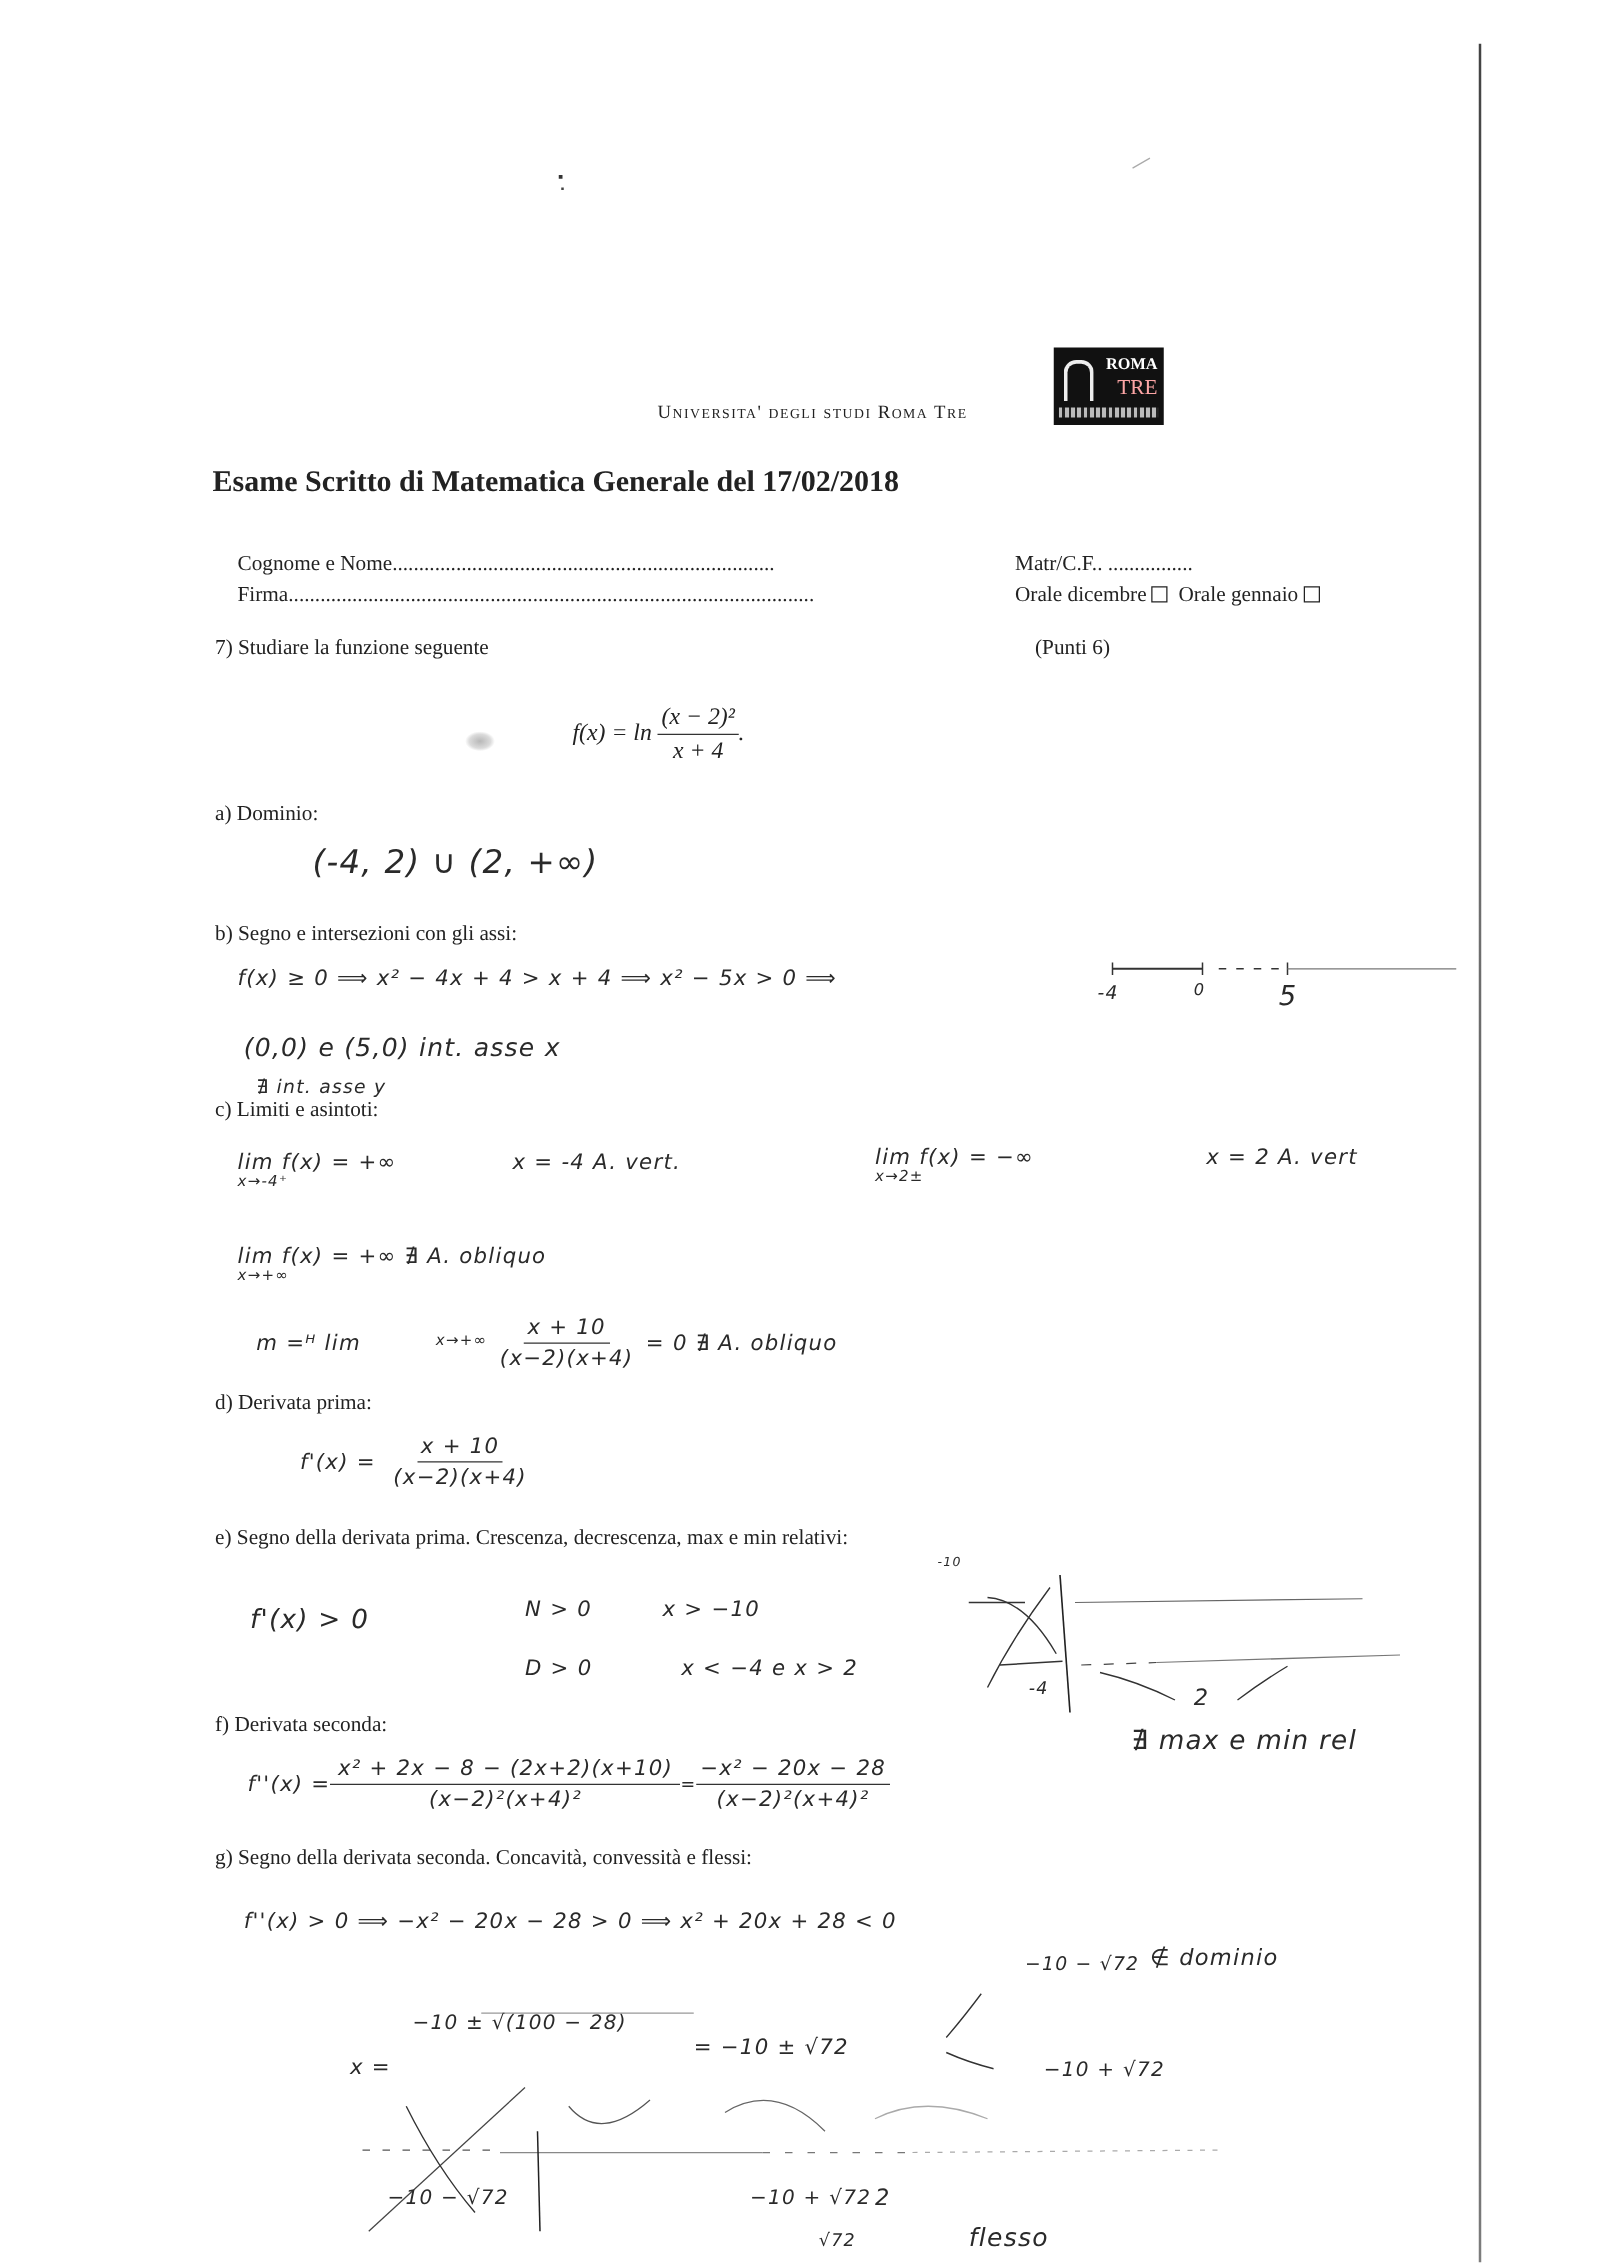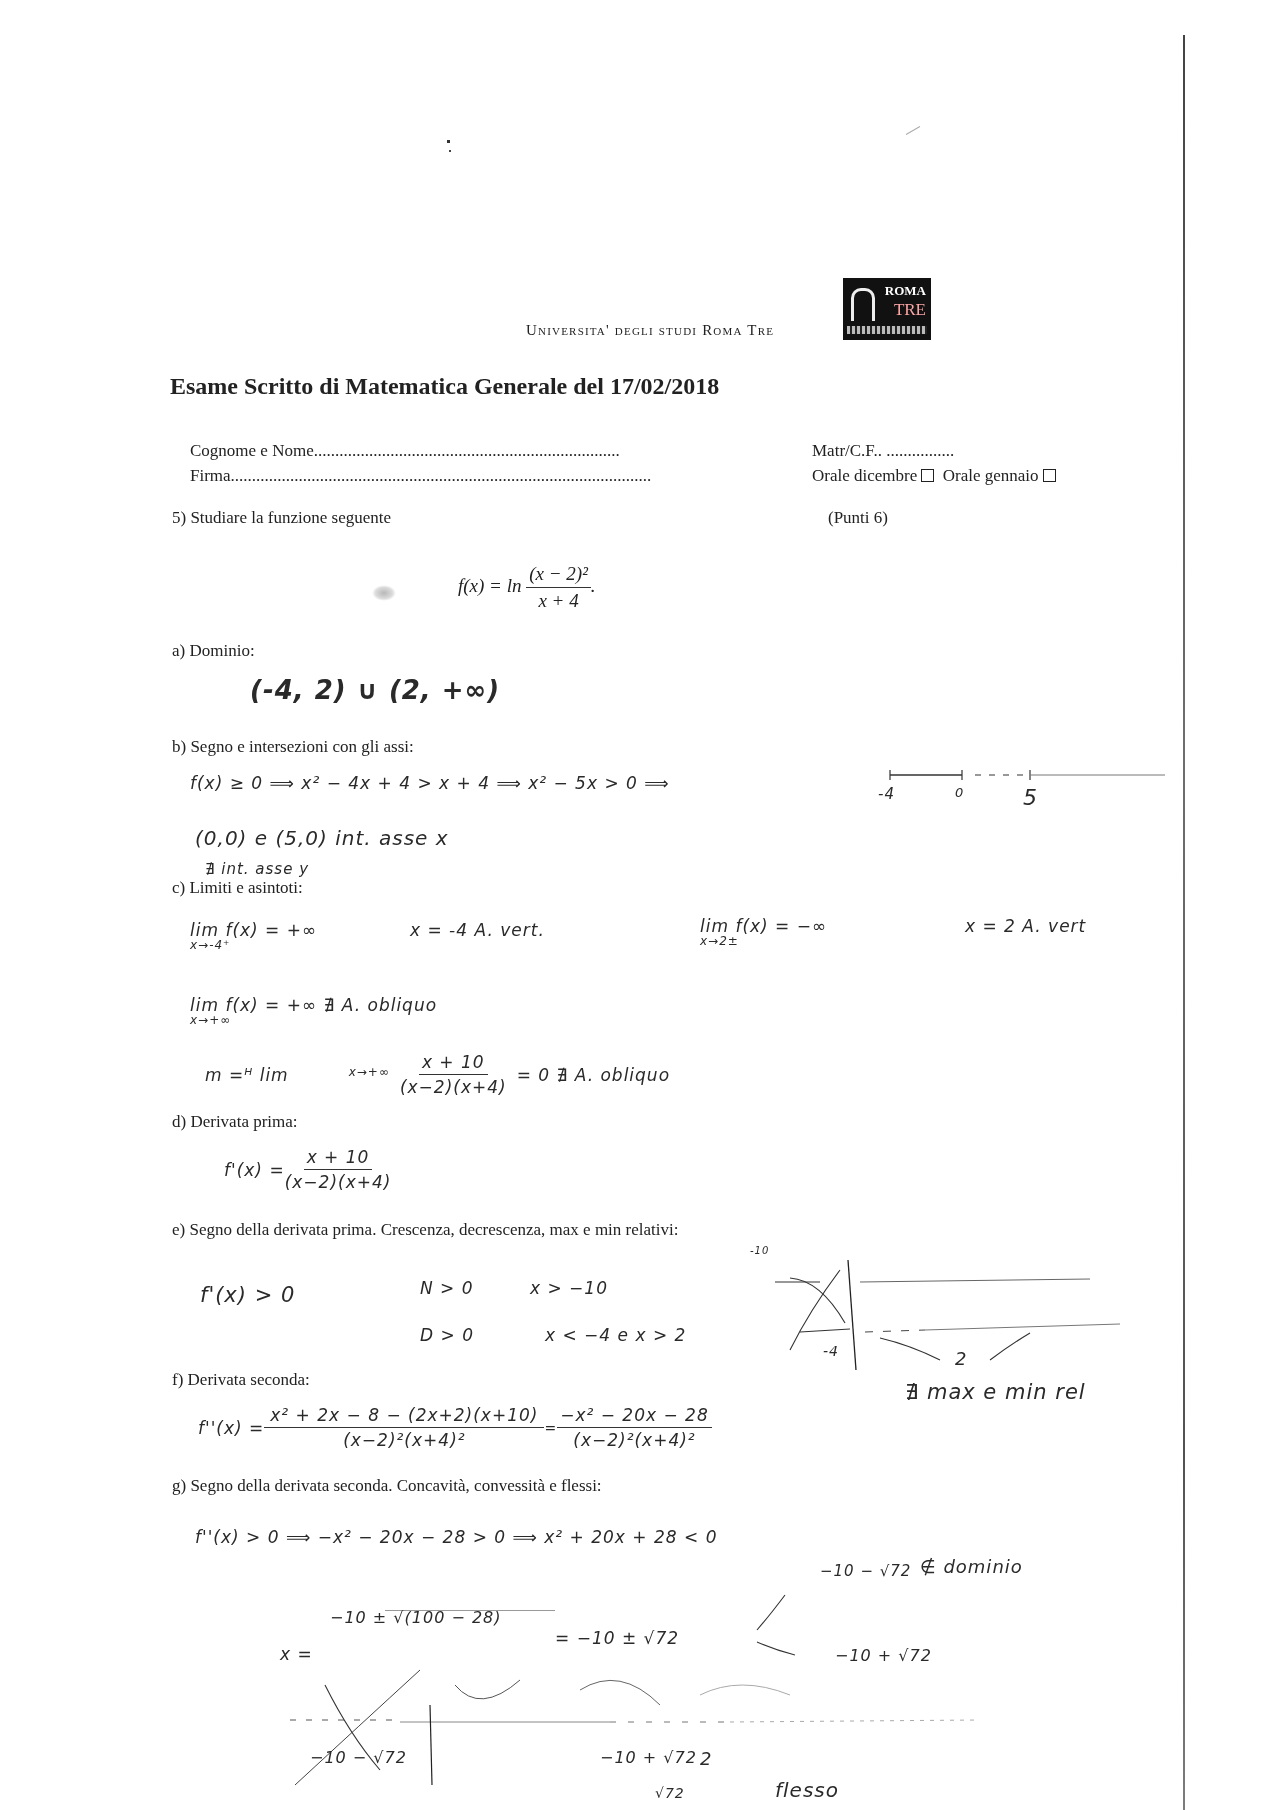--- a/index.html
+++ b/index.html
@@ -61,34 +61,34 @@
   <span>Matr/C.F..</span> <span>................</span>
 </div>
 <div class="abs print field" style="left:190px;top:466px;">
   <span>Firma</span><span class="dots">...................................................................................................</span>
 </div>
 <div class="abs print field" style="left:812px;top:466px;">
   <span>Orale dicembre</span><span class="chk"></span>
   &nbsp;<span>Orale gennaio</span><span class="chk"></span>
 </div>
 
-<div class="abs print sec-label" style="left:172px;top:508px;">5) Studiare la funzione seguente</div>
+<div class="abs print sec-label" style="left:172px;top:508px;">7) Studiare la funzione seguente</div>
 <div class="abs print sec-label" style="left:828px;top:508px;">(Punti 6)</div>
 
 <div class="abs smudge"></div>
 <div class="abs print" style="left:458px;top:563px;font-size:19px;font-style:italic;">
   <span>f(x) = ln</span>
   <span class="frac">
     <span class="num">(x − 2)²</span>
     <span class="den">x + 4</span>
   </span><span>.</span>
 </div>
 
 <div class="abs print sec-label" style="left:172px;top:641px;">a) Dominio:</div>
-<div class="abs hand hw" style="left:250px;top:675px;font-size:26px;font-weight:bold;">(-4, 2) ∪ (2, +∞)</div>
+<div class="abs hand hw" style="left:250px;top:675px;font-size:26px;">(-4, 2) ∪ (2, +∞)</div>
 
 <div class="abs print sec-label" style="left:172px;top:737px;">b) Segno e intersezioni con gli assi:</div>
 <div class="abs hand hw-sm" style="left:190px;top:773px;">f(x) ≥ 0   ⟹   x² − 4x + 4 &gt; x + 4   ⟹   x² − 5x &gt; 0   ⟹</div>
 <svg class="sketch" style="left:880px;top:765px;" width="290" height="60">
   <line x1="10" y1="10" x2="82" y2="10" stroke="#333" stroke-width="1.5"></line>
   <line x1="10" y1="5" x2="10" y2="15" stroke="#333" stroke-width="1.2"></line>
   <line x1="82" y1="5" x2="82" y2="15" stroke="#333" stroke-width="1.2"></line>
   <line x1="95" y1="10" x2="150" y2="10" stroke="#333" stroke-width="1.2" stroke-dasharray="6 8"></line>
   <line x1="150" y1="5" x2="150" y2="15" stroke="#333" stroke-width="1.2"></line>
   <line x1="150" y1="10" x2="285" y2="10" stroke="#777" stroke-width="1"></line>
@@ -120,21 +120,21 @@
     <span style="font-size:12px;padding-left:60px;">x→+∞</span>
   </span>
   <span class="frac">
     <span class="num">x + 10</span>
     <span class="den">(x−2)(x+4)</span>
   </span>
   <span>= 0   ∄   A. obliquo</span>
 </div>
 
 <div class="abs print sec-label" style="left:172px;top:1112px;">d) Derivata prima:</div>
-<div class="abs hand hw-sm" style="left:224px;top:1147px;display:flex;align-items:center;">
+<div class="abs hand hw-sm" style="left:240px;top:1147px;display:flex;align-items:center;gap:14px;">
   <span>f'(x) =</span>
   <span class="frac">
     <span class="num">x + 10</span>
     <span class="den">(x−2)(x+4)</span>
   </span>
 </div>
 
 <div class="abs print sec-label" style="left:172px;top:1220px;">e) Segno della derivata prima. Crescenza, decrescenza, max e min relativi:</div>
 <div class="abs hand" style="left:200px;top:1283px;font-size:21px;">f'(x) &gt; 0</div>
 <div class="abs hand hw-sm" style="left:420px;top:1278px;">N &gt; 0</div>

